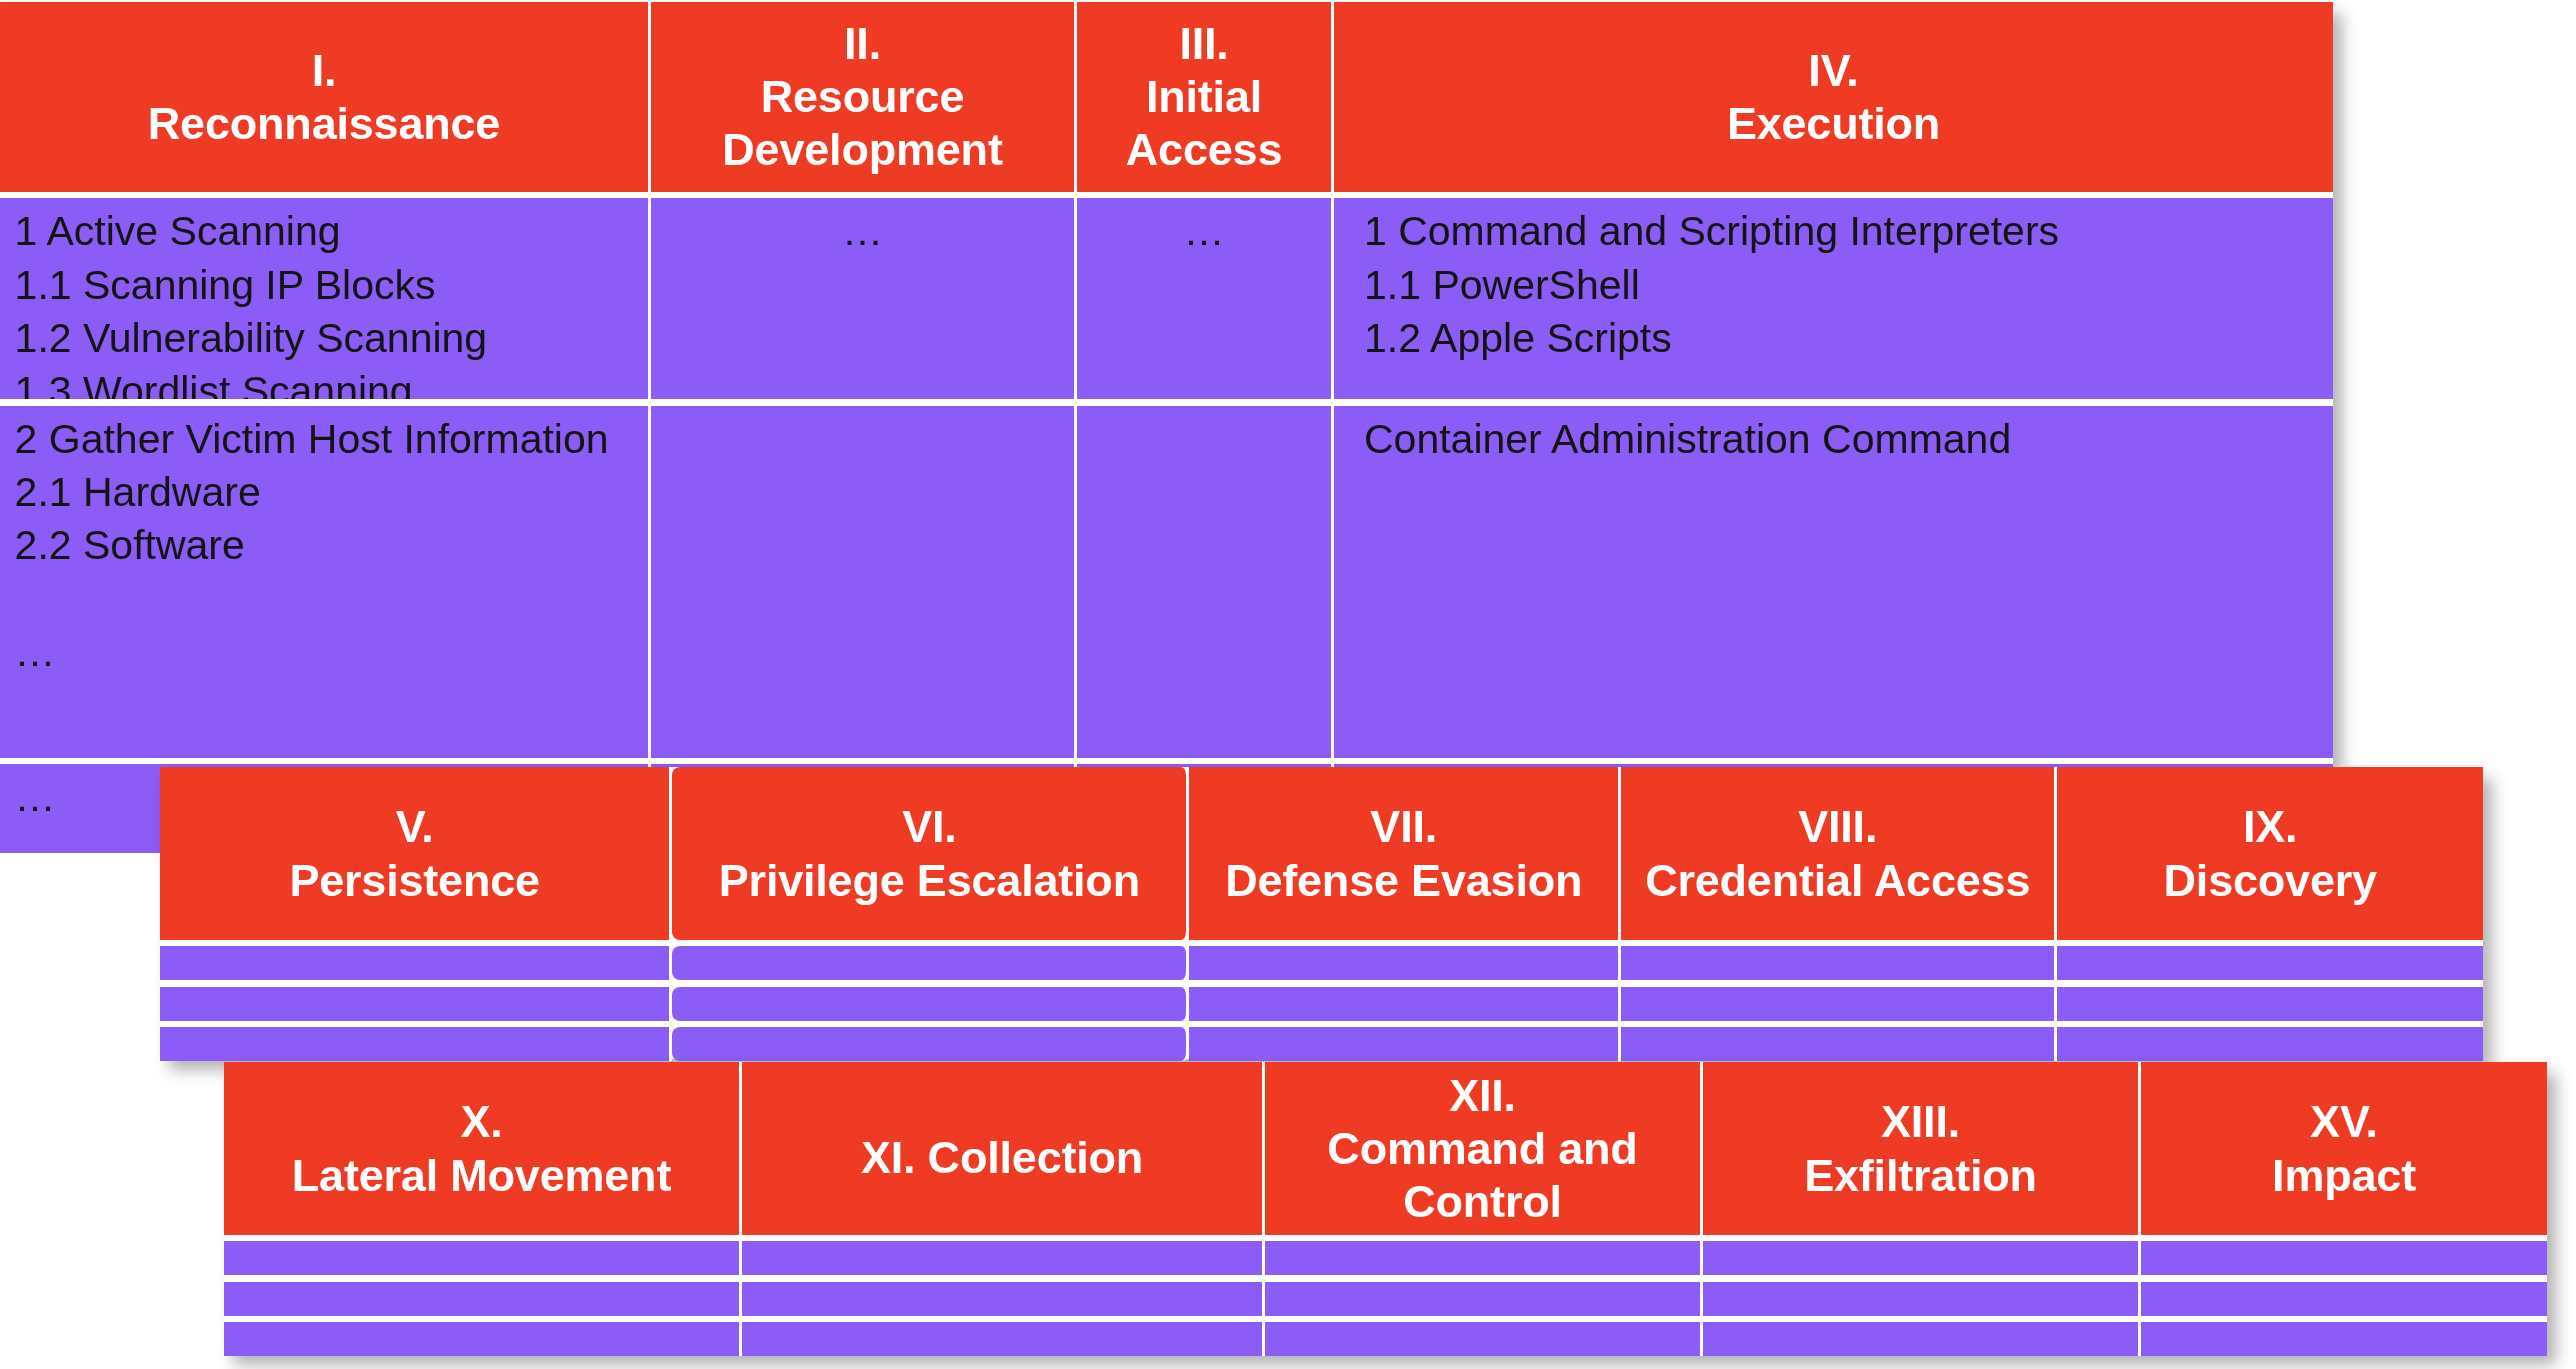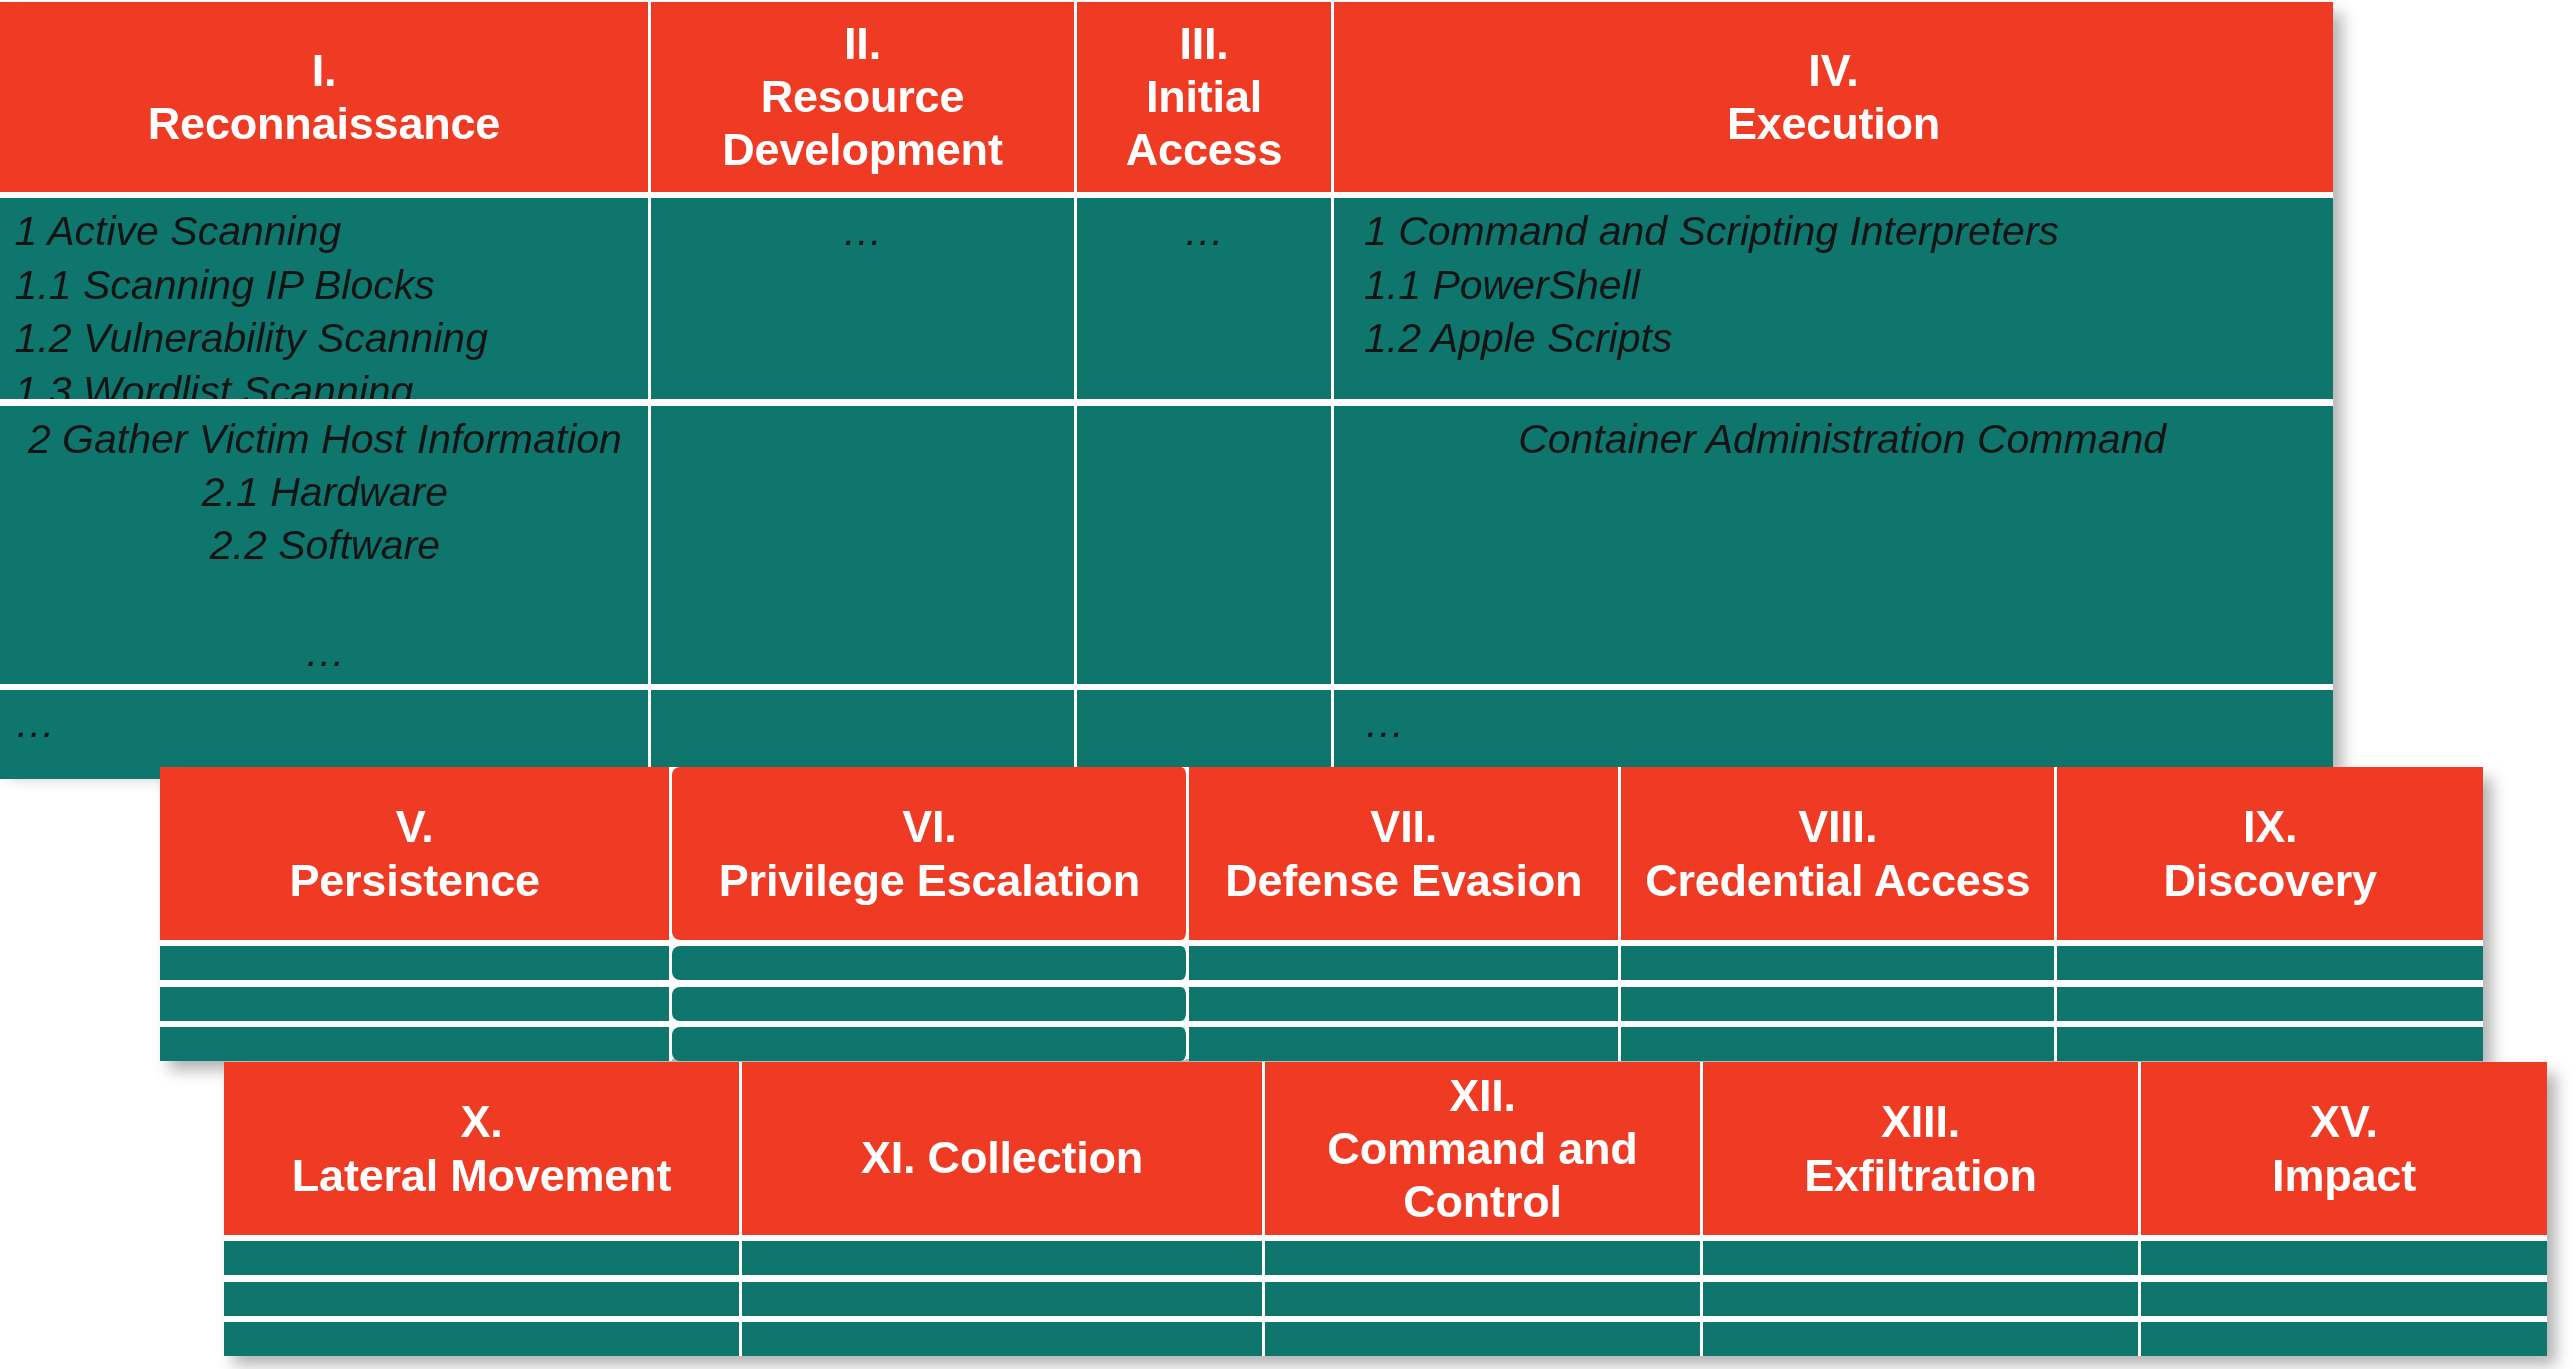--- a/index.html
+++ b/index.html
@@ -53,29 +53,28 @@
     box-sizing: border-box;
     border-right: 3.7px solid #ffffff;
     line-height: 1.18;
     letter-spacing: -0.2px;
     padding: 0 5.5px;
     overflow: hidden;
   }
   .hcell:last-child { border-right: none; }
 
   .bcell {
-    background: #0f766e;
+    background: #8b5cf6;
     color: #141414;
     box-sizing: border-box;
     border-right: 3.7px solid #ffffff;
     line-height: 1.30;
     padding: 7.3px 12.8px 7.3px 14.6px;
     overflow: hidden;
     white-space: pre-line;
-    font-style: italic;
   }
   .bcell:last-child { border-right: none; padding-left: 30px; }
 
   .bcell.center { text-align: center; padding-left: 0; padding-right: 0; }
 
   .rowgap { height: 6.4px; background: #ffffff; width: 100%; }
   .headgap { height: 6.4px; background: #ffffff; width: 100%; }
 
   
   #table-recon-execution {
@@ -87,21 +86,21 @@
   #table-recon-execution .hrow { height: 190px; }
   #table-recon-execution .hcell { font-size: 45px; }
   #table-recon-execution .bcell { font-size: 41px; }
 
   #table-recon-execution .c1 { width: 651px; }
   #table-recon-execution .c2 { width: 426px; }
   #table-recon-execution .c3 { width: 257px; }
   #table-recon-execution .c4 { width: 999px; }
 
   #table-recon-execution .r1 { height: 201px; }
-  #table-recon-execution .r2 { height: 278px; text-align: center; }
+  #table-recon-execution .r2 { height: 352px; }
   #table-recon-execution .r3 { height: 89px; }
 
   
   #table-persistence-discovery {
     left: 160px;
     top: 767px;
     width: 2323px;
     height: 292px;
   }
   #table-persistence-discovery .hrow { height: 173px; }

